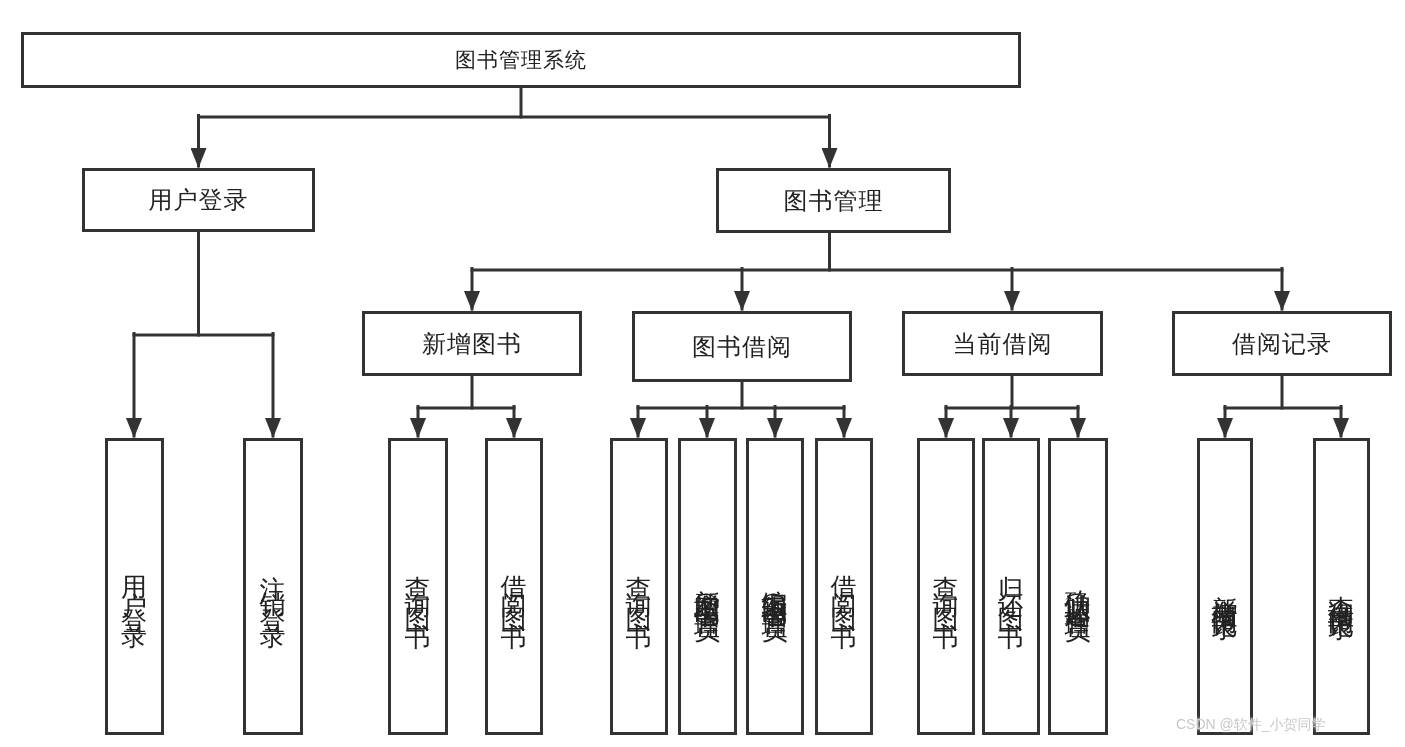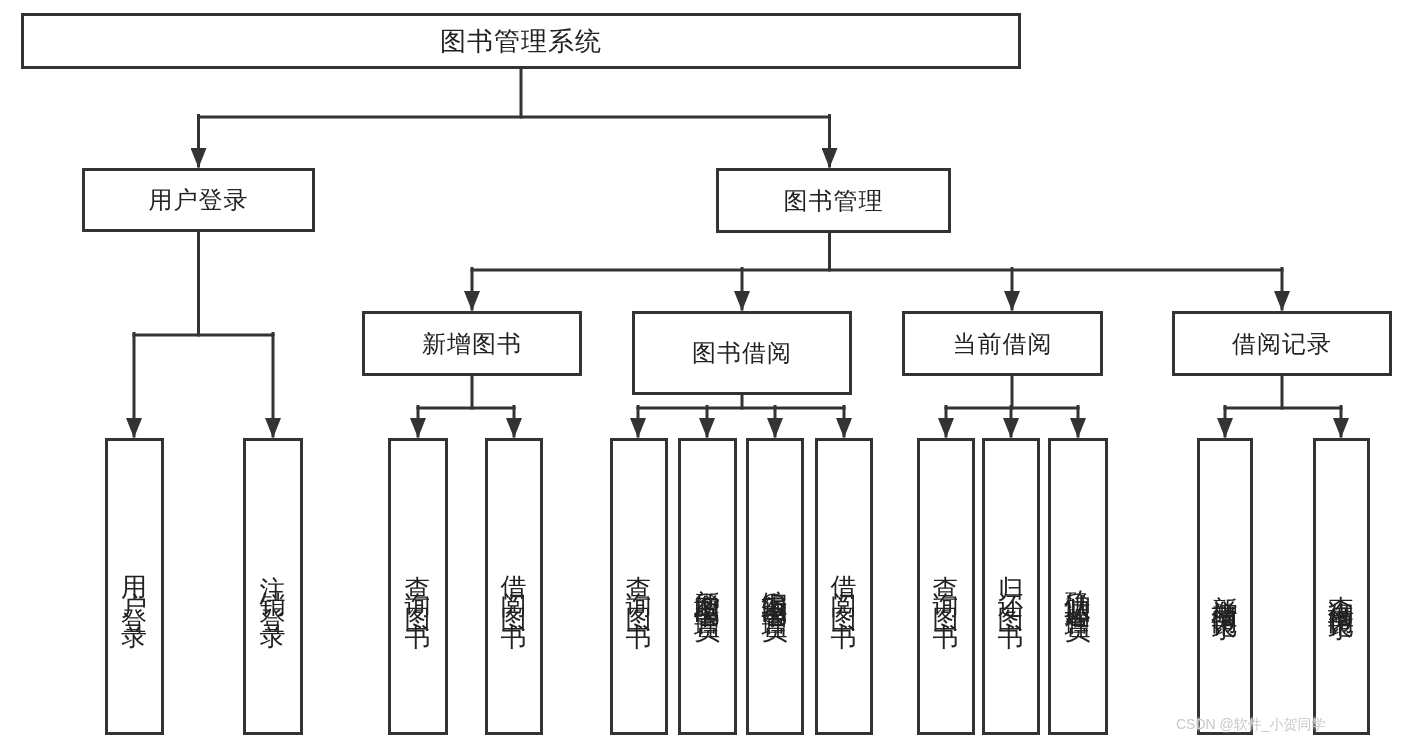--- a/index.html
+++ b/index.html
@@ -18,21 +18,21 @@
   svg.connectors{position:absolute;left:0;top:0;width:1405px;height:747px;}
   svg.connectors path{stroke:var(--line);stroke-width:3;fill:none;stroke-linecap:square;}
   svg.connectors marker path{fill:var(--line);stroke:none;}
   .node{
     position:absolute;box-sizing:border-box;background:#ffffff;
     border:3px solid var(--line);
     display:flex;align-items:center;justify-content:center;
     color:var(--text);
   }
   .box-h{font-size:24px;letter-spacing:1px;white-space:nowrap;}
-  .box-title{font-size:26px;}
+  .box-title{font-size:21px;margin-top:19px;}
   .box-v{font-size:26px;}
   .leaf-label{
     writing-mode:vertical-rl;
     line-height:1;
     white-space:nowrap;
   }
   .watermark{
     position:absolute;left:1176px;top:716px;
     font-size:14px;color:var(--wm);white-space:nowrap;
     text-shadow:0 0 3px #ffffff,0 0 3px #ffffff;
@@ -113,21 +113,21 @@
   <div class="node box-h" style="left:82px;top:168px;width:233px;height:64px;">
     <span>用户登录</span>
   </div>
   <div class="node box-h" style="left:716px;top:168px;width:235px;height:65px;">
     <span>图书管理</span>
   </div>
 
   <div class="node box-h" style="left:362px;top:311px;width:220px;height:65px;">
     <span>新增图书</span>
   </div>
-  <div class="node box-h" style="left:632px;top:311px;width:220px;height:84px;">
+  <div class="node box-h" style="left:632px;top:311px;width:220px;height:71px;">
     <span>图书借阅</span>
   </div>
   <div class="node box-h" style="left:902px;top:311px;width:201px;height:65px;">
     <span>当前借阅</span>
   </div>
   <div class="node box-h" style="left:1172px;top:311px;width:220px;height:65px;align-items:center;">
     <span>借阅记录</span>
   </div>
 
   <div class="node box-v" style="left:105px;top:438px;width:59px;height:297px;">

